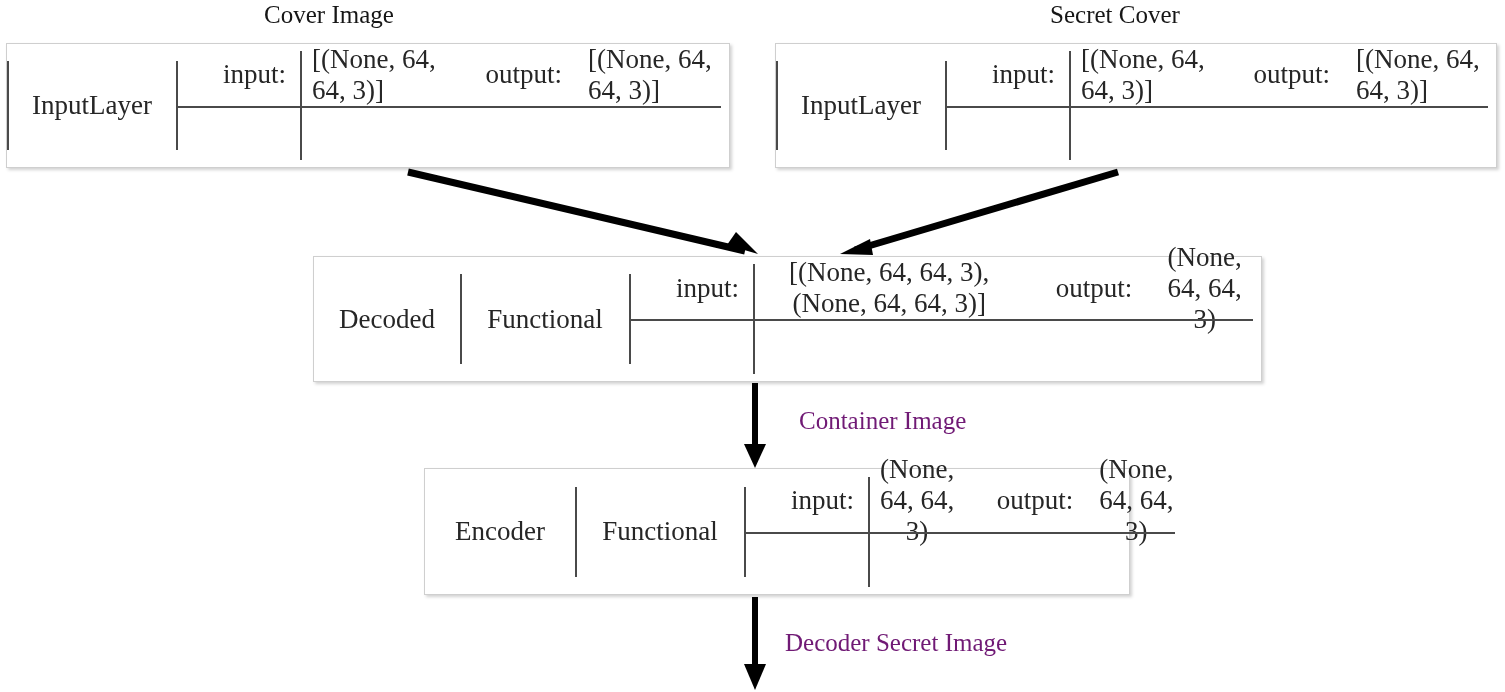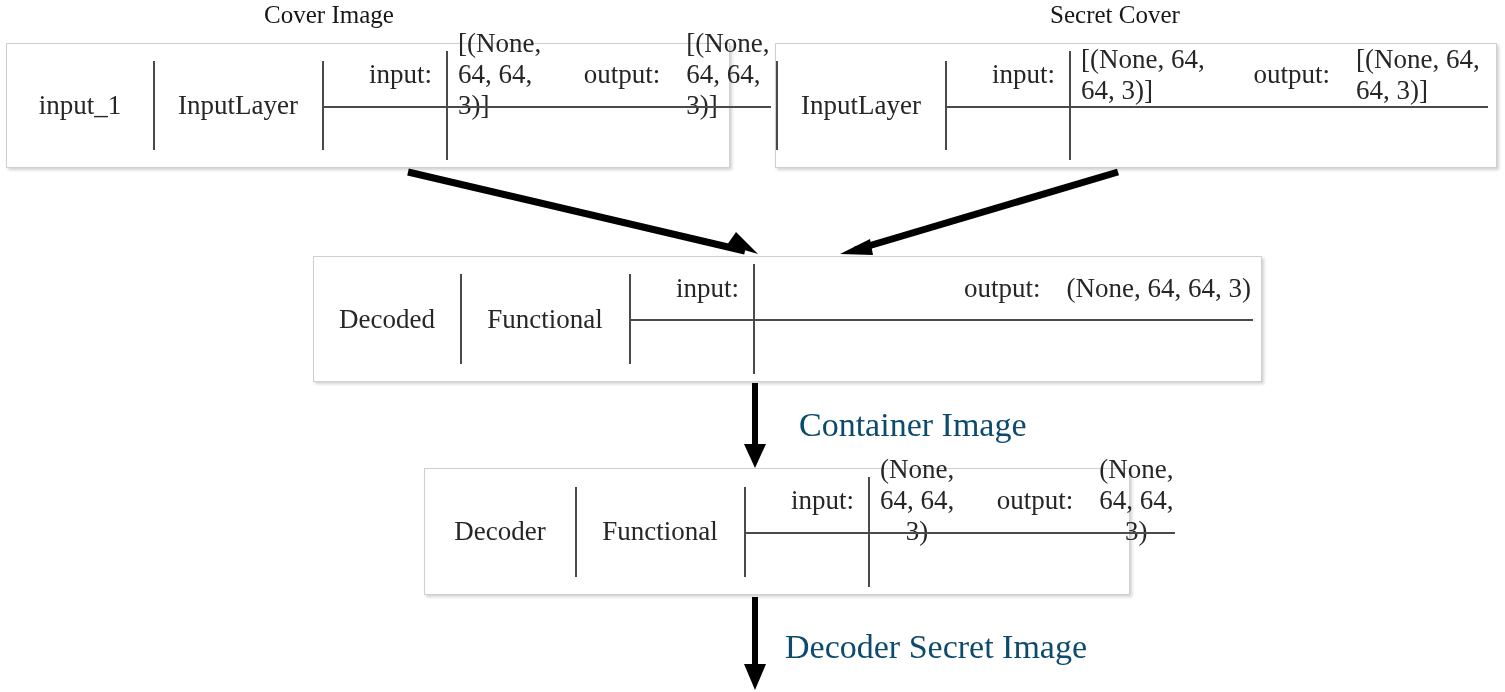--- a/index.html
+++ b/index.html
@@ -26,23 +26,23 @@
     line-height: 1;
     color: #161616;
     white-space: nowrap;
     text-align: center;
     transform: translateX(-50%);
   }
 
   
   .edge-label {
     position: absolute;
-    font-size: 34px;
+    font-size: 25px;
     line-height: 1;
-    color: #0c4a6e;
+    color: #701a75;
     white-space: nowrap;
   }
 
   
   .node {
     position: absolute;
     box-sizing: border-box;
     background: #ffffff;
     border: 1px solid #cfcfcf;
     box-shadow: 2px 2px 3px rgba(0,0,0,0.18);
@@ -147,21 +147,20 @@
 </head>
 <body>
 
 <div id="canvas">
 
   <div class="caption" style="left:329px; top:2px;">Cover Image</div>
 
   <div class="caption" style="left:1115px; top:2px;">Secret Cover</div>
 
   <div class="node" style="left:6px; top:43px; width:724px; height:125px;">
-    <div class="cell cell-name" style="width:146px;">input_1</div>
     <div class="vsep"></div>
     <div class="cell cell-type" style="width:168px;">InputLayer</div>
     <div class="vsep"></div>
     <div class="io">
       <div class="io-vrule" style="left:123px;"></div>
       <div class="io-row">
         <div class="io-label" style="width:123px; box-sizing:border-box;">input:</div>
         <div class="io-shape left">[(None, 64, 64, 3)]</div>
       </div>
       <div class="io-row">
@@ -190,30 +189,31 @@
 
   <div class="node" style="left:313px; top:256px; width:949px; height:126px;">
     <div class="cell cell-name" style="width:146px;">Decoded</div>
     <div class="vsep"></div>
     <div class="cell cell-type" style="width:168px;">Functional</div>
     <div class="vsep"></div>
     <div class="io">
       <div class="io-vrule" style="left:123px;"></div>
       <div class="io-row">
         <div class="io-label" style="width:123px; box-sizing:border-box;">input:</div>
+        <div class="io-shape">[(None, 64, 64, 3), (None, 64, 64, 3)]</div>
       </div>
       <div class="io-row">
         <div class="io-label" style="width:123px; box-sizing:border-box;">output:</div>
         <div class="io-shape">(None, 64, 64, 3)</div>
       </div>
     </div>
   </div>
 
   <div class="node" style="left:424px; top:468px; width:706px; height:127px;">
-    <div class="cell cell-name" style="width:150px;">Decoder</div>
+    <div class="cell cell-name" style="width:150px;">Encoder</div>
     <div class="vsep"></div>
     <div class="cell cell-type" style="width:168px;">Functional</div>
     <div class="vsep"></div>
     <div class="io">
       <div class="io-vrule" style="left:123px;"></div>
       <div class="io-row">
         <div class="io-label" style="width:123px; box-sizing:border-box;">input:</div>
         <div class="io-shape">(None, 64, 64, 3)</div>
       </div>
       <div class="io-row">

